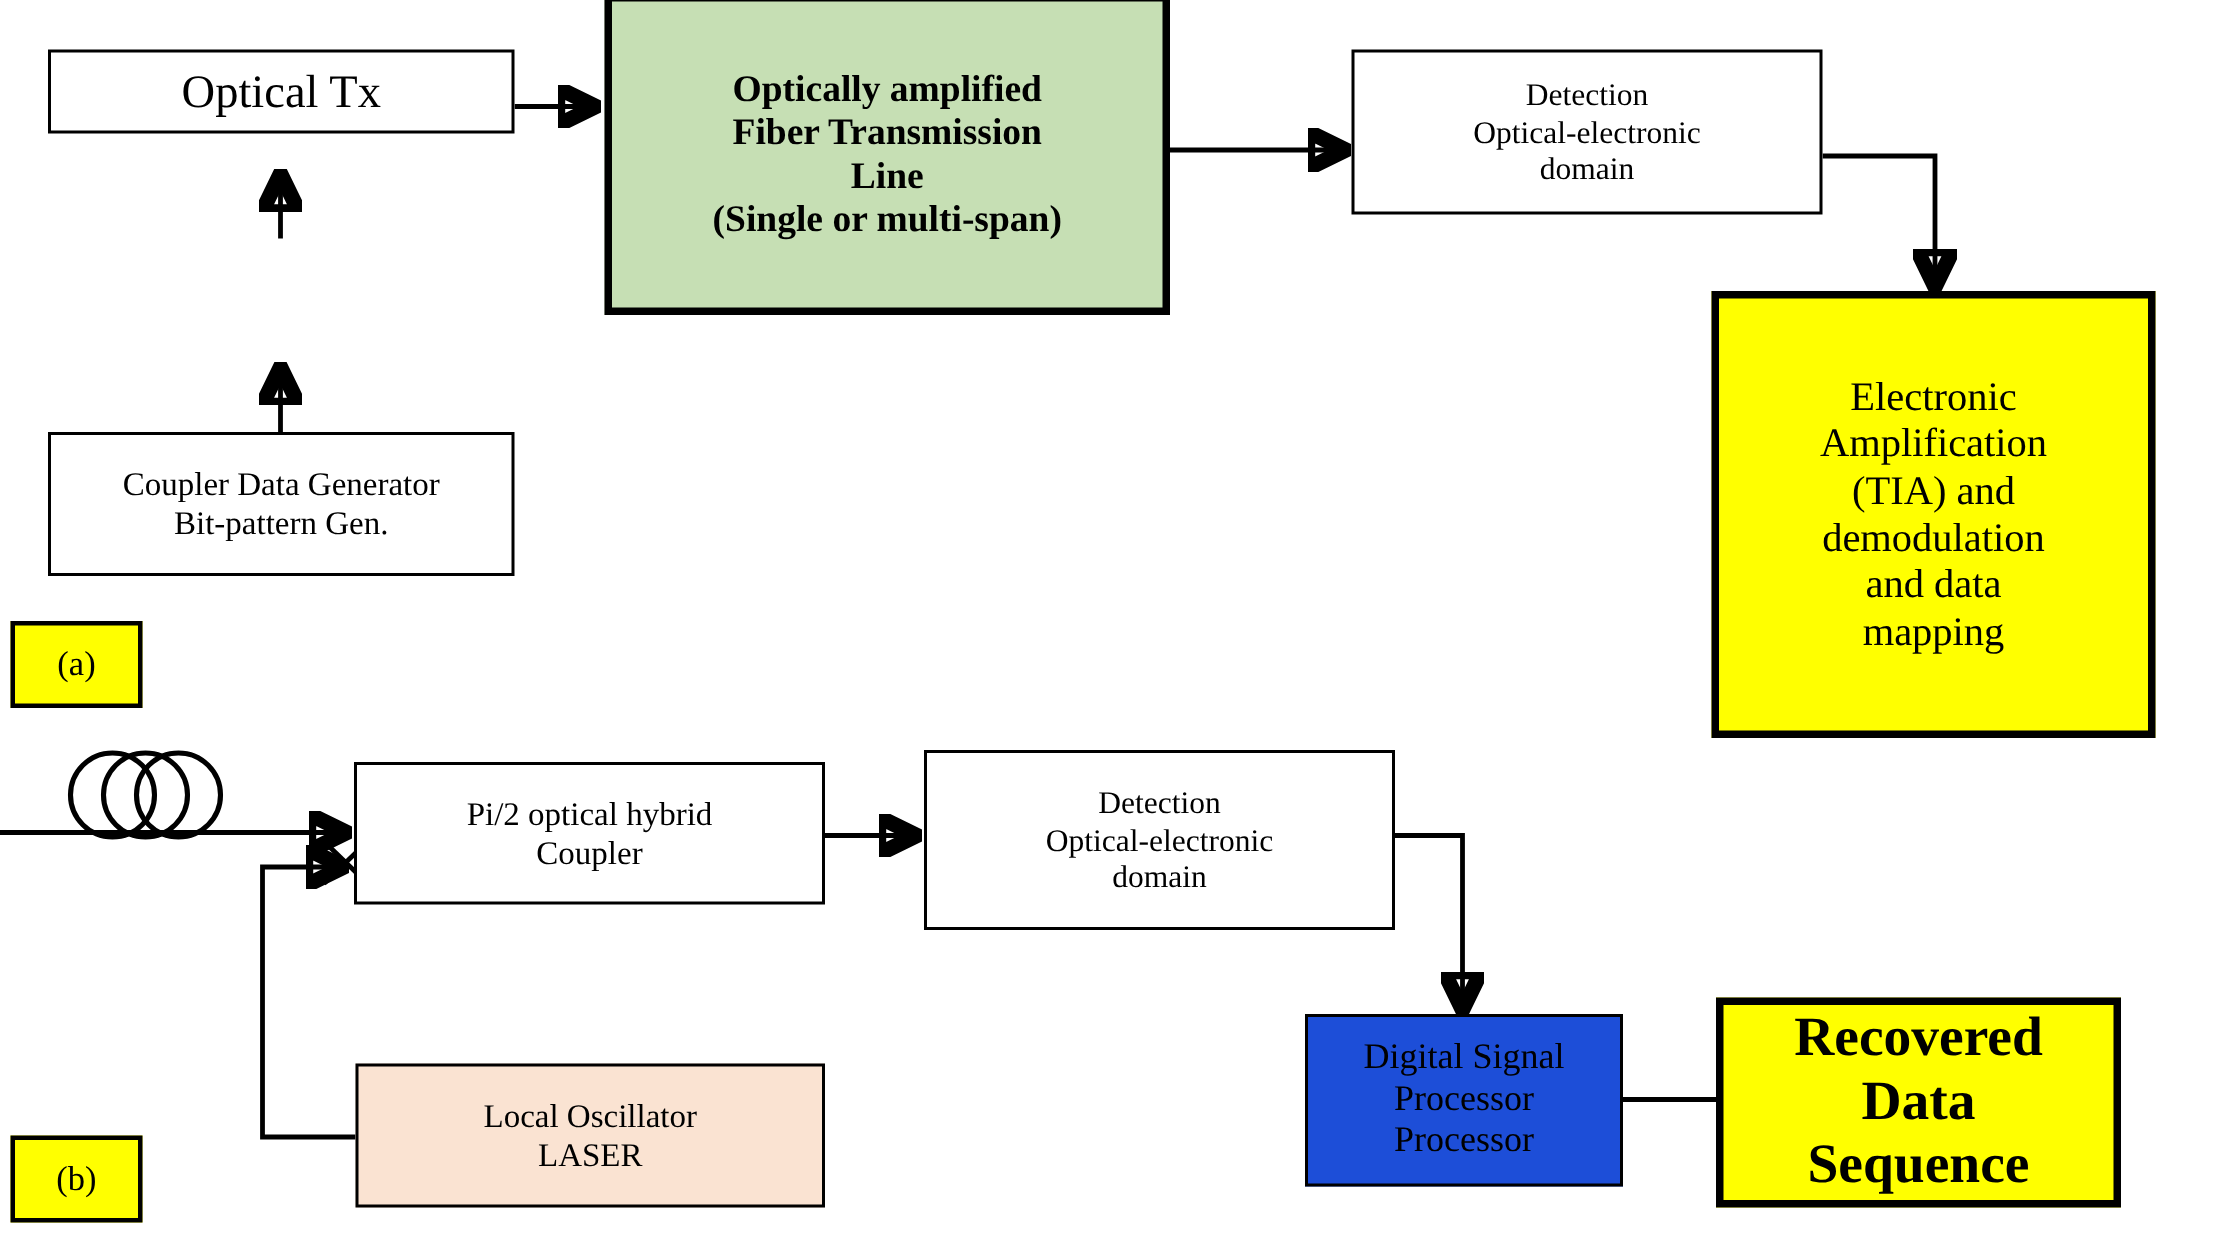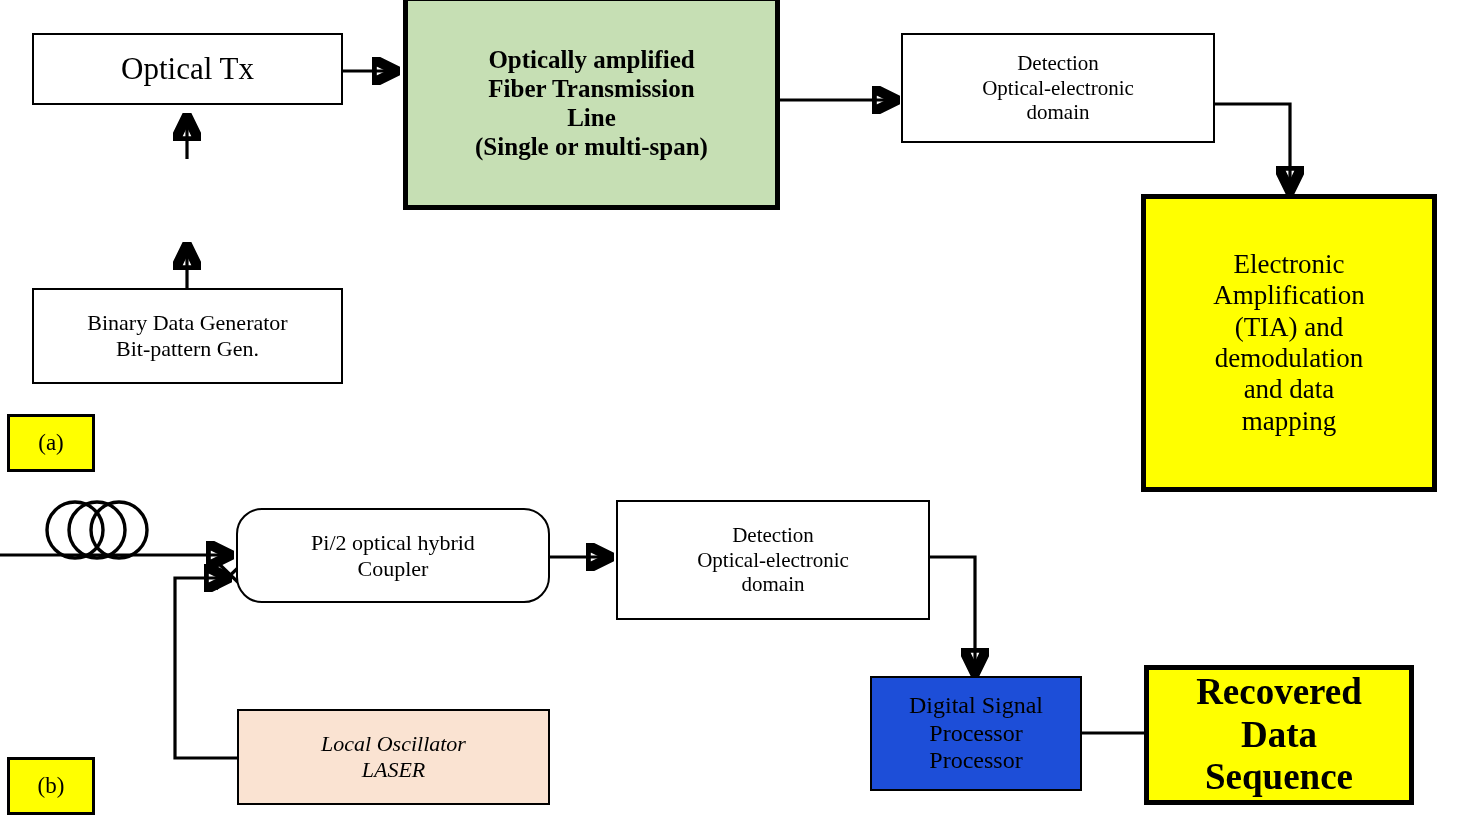--- a/index.html
+++ b/index.html
@@ -96,24 +96,24 @@
     <line x1="216" y1="589" x2="245" y2="561"></line>
     <circle class="port" cx="250" cy="577" r="11"></circle>
 
     <line x1="550" y1="557" x2="610" y2="557" marker-end="url(#arw)"></line>
 
     <polyline points="930,557 975,557 975,672" marker-end="url(#arw)"></polyline>
 
     <line x1="1082" y1="733" x2="1204" y2="733" marker-end="url(#arw)"></line>
   </svg>
 
-  <div class="box" style="left:32px; top:33px; width:311px; height:72px; font-size:31px;">Optical Tx</div>
+  <div class="box" style="left:32px; top:33px; width:311px; height:56px; font-size:31px;">Optical Tx</div>
 
 
-  <div class="box" style="left:32px; top:288px; width:311px; height:96px; font-size:22px;">Binary Data Generator
+  <div class="box" style="left:32px; top:288px; width:311px; height:96px; font-size:22px;">Coupler Data Generator
 Bit-pattern Gen.</div>
 
   <div class="box thick bold" style="left:403px; top:-4px; width:377px; height:214px; font-size:25px; background:#c6dfb4;">Optically amplified
 Fiber Transmission
 Line
 (Single or multi-span)</div>
 
   <div class="box" style="left:901px; top:33px; width:314px; height:110px; font-size:21px;">Detection
 Optical-electronic
 domain</div>
@@ -122,28 +122,28 @@
 Amplification
 (TIA) and
 demodulation
 and data
 mapping</div>
 
   <div class="lbl" style="left:7px; top:414px; width:88px; height:58px; background:#ffff00;">
     <span style="font-size:23px;">(a)</span>
   </div>
 
-  <div class="box" style="left:236px; top:508px; width:314px; height:95px; font-size:22px;border-radius:26px;">Pi/2 optical hybrid
+  <div class="box" style="left:236px; top:508px; width:314px; height:95px; font-size:22px;">Pi/2 optical hybrid
 Coupler</div>
 
   <div class="box" style="left:616px; top:500px; width:314px; height:120px; font-size:21px;">Detection
 Optical-electronic
 domain</div>
 
-  <div class="box" style="left:237px; top:709px; width:313px; height:96px; font-size:22px; background:#fae3d2;font-style:italic;">Local Oscillator
+  <div class="box" style="left:237px; top:709px; width:313px; height:96px; font-size:22px; background:#fae3d2;">Local Oscillator
 LASER</div>
 
   <div class="box" style="left:870px; top:676px; width:212px; height:115px; font-size:24px; background:#1d4ed8;">Digital Signal
 Processor
 Processor</div>
 
   <div class="box thick bold" style="left:1144px; top:665px; width:270px; height:140px; font-size:37px; background:#ffff00;text-align:center;">Recovered
 Data
 Sequence</div>
 

